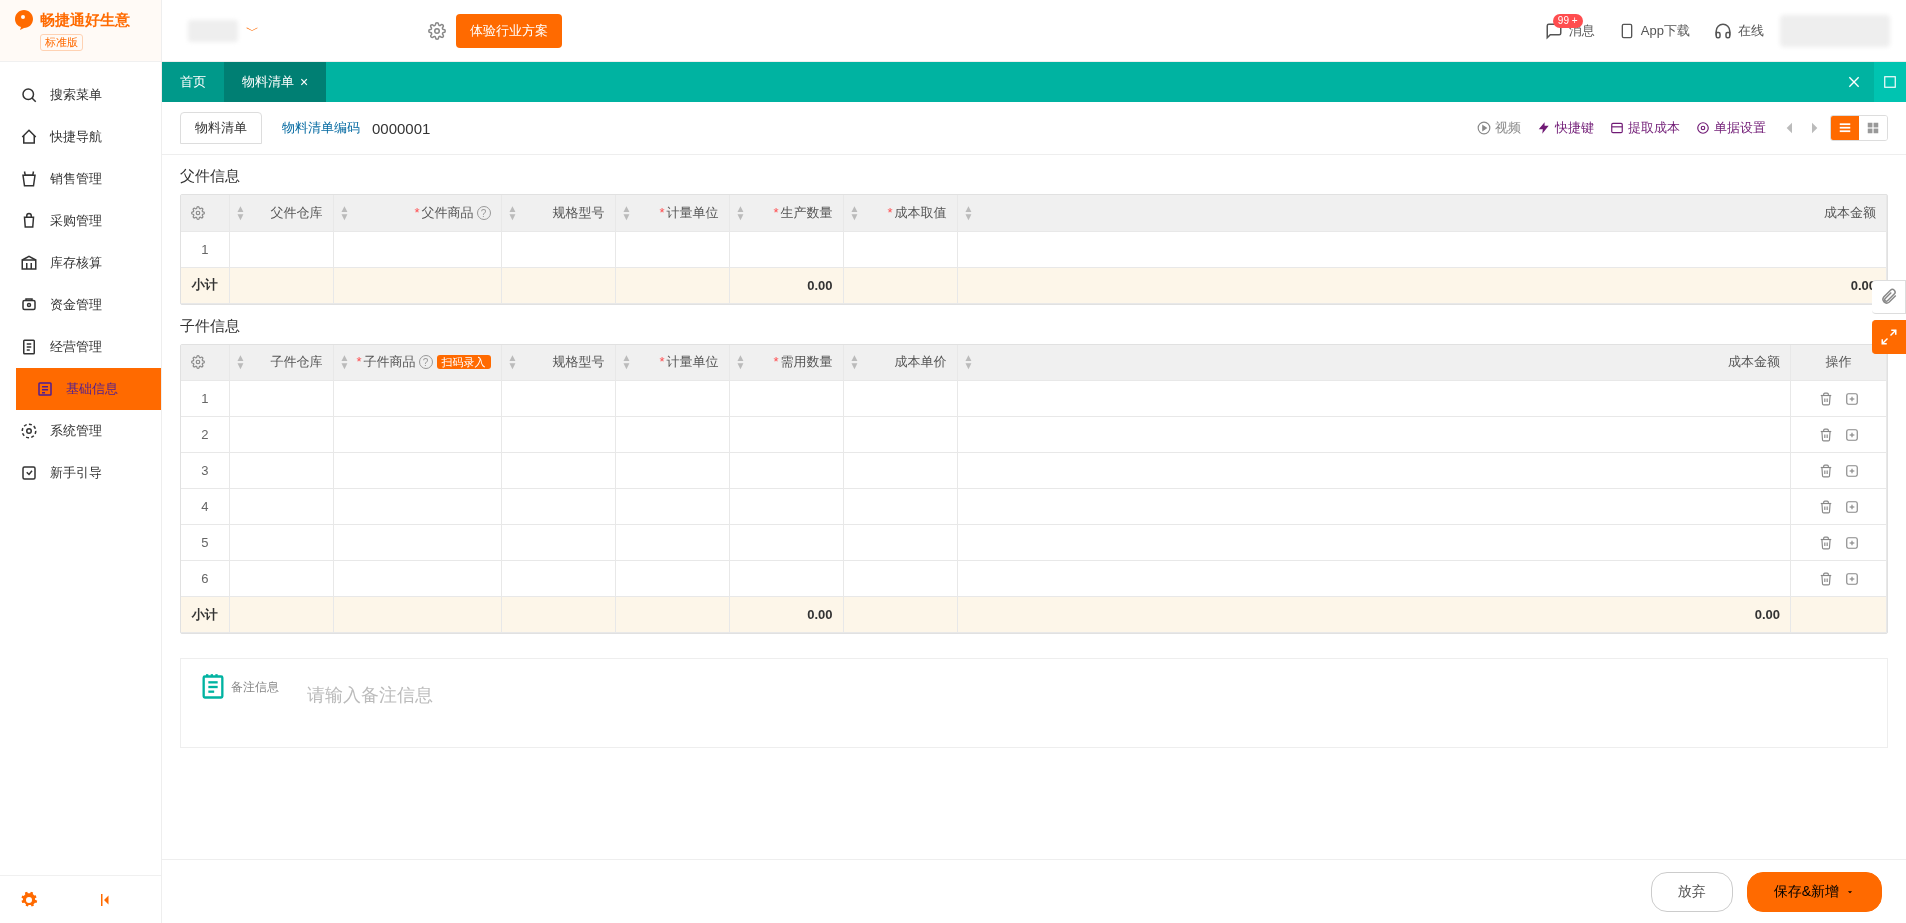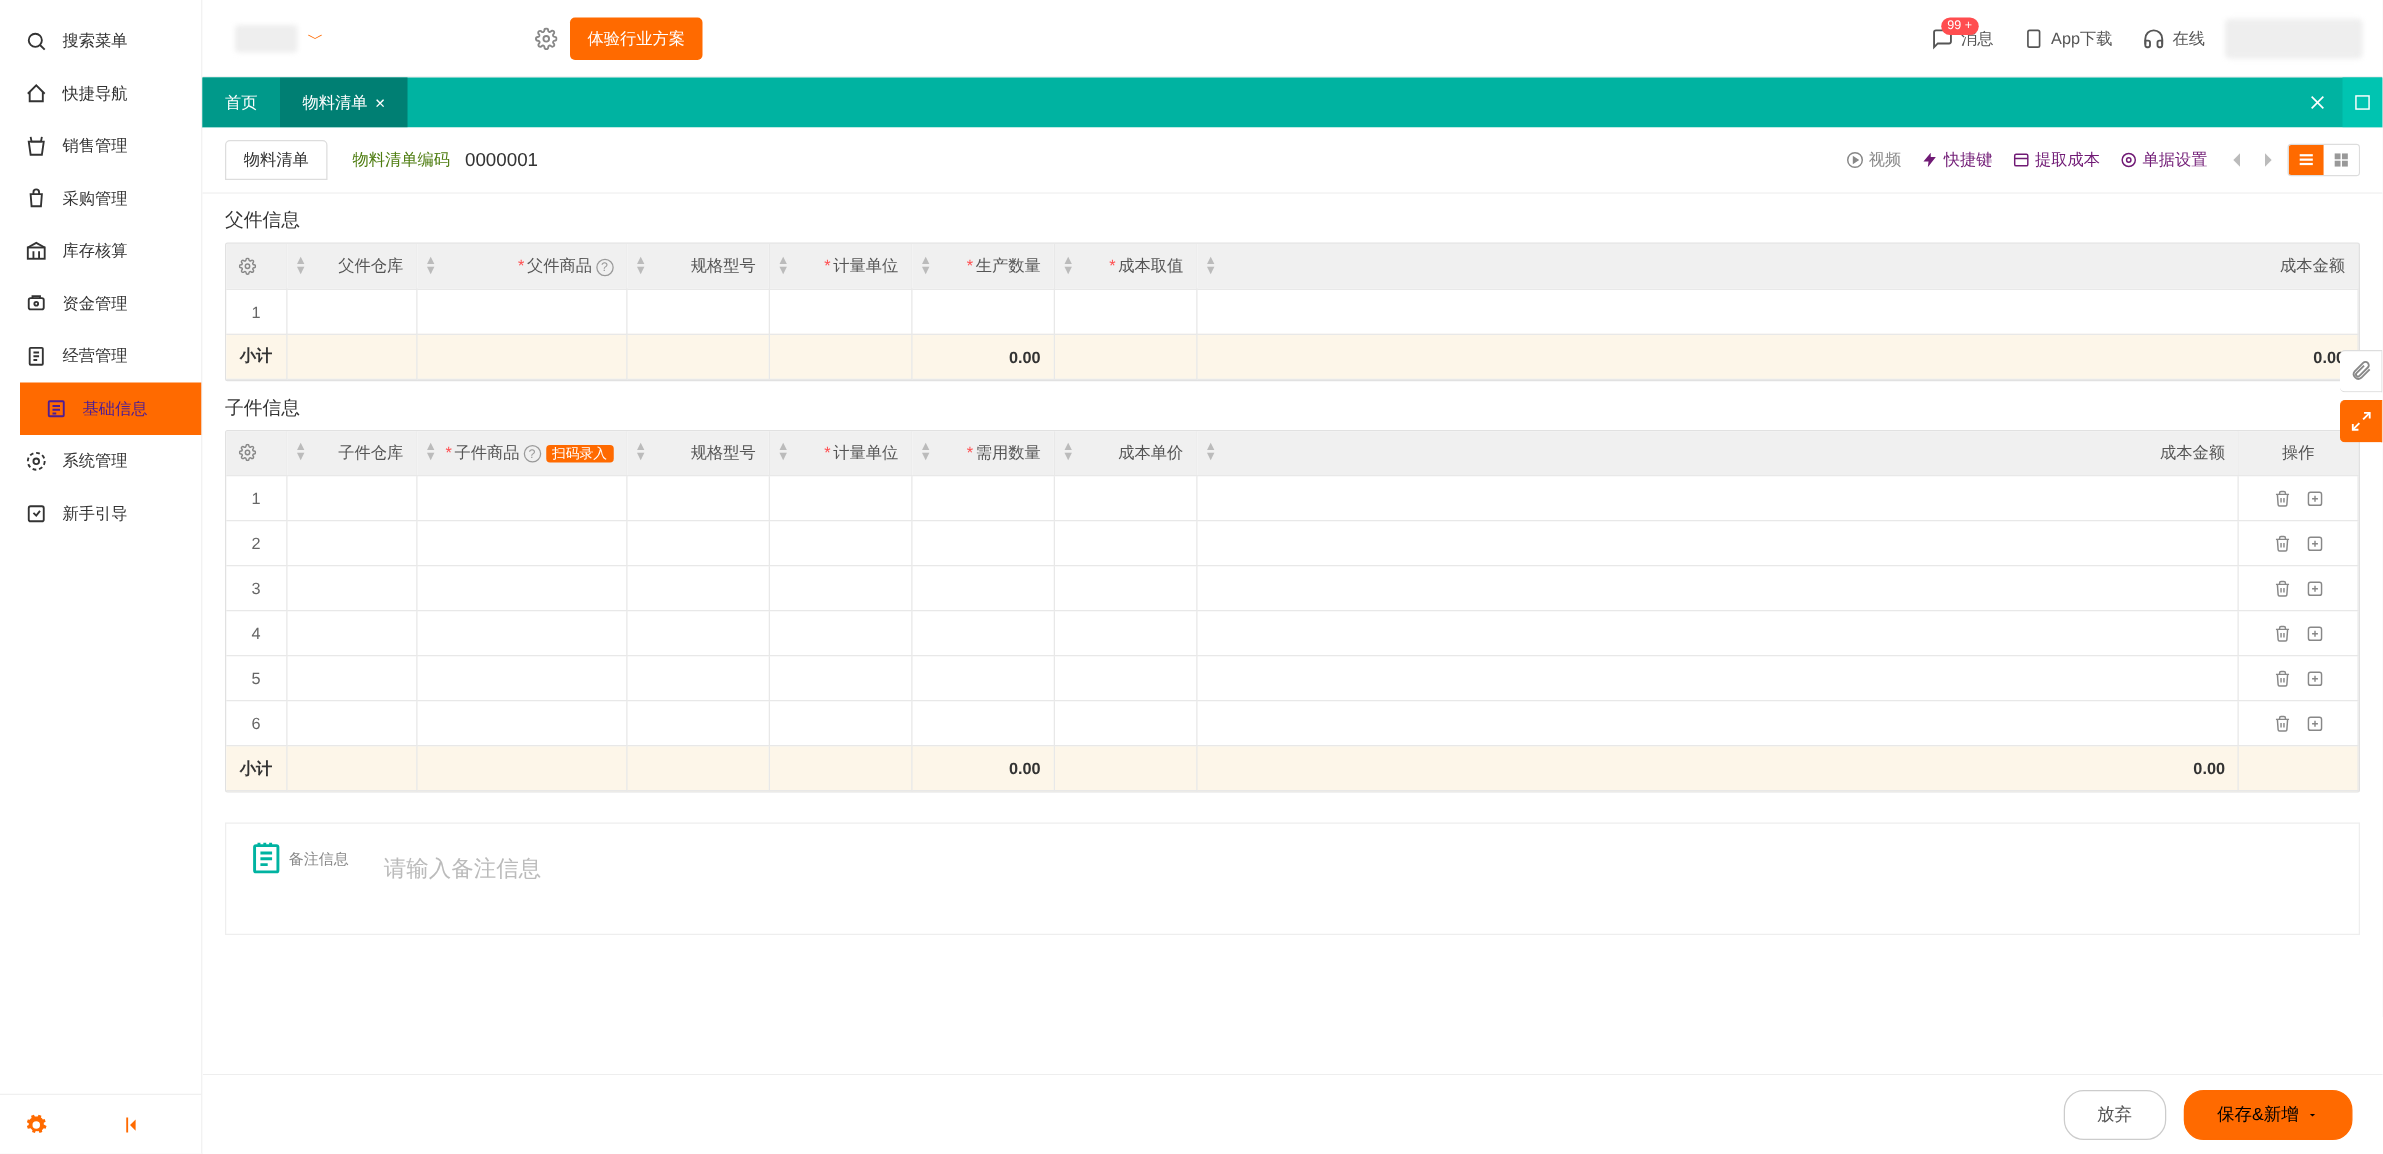--- a/index.html
+++ b/index.html
@@ -40,21 +40,21 @@
 .tab.home { background: #00998a; }
 .tab.active { background: #007f73; }
 .tab-close { font-size: 14px; cursor: pointer; }
 .tabs-spacer { flex: 1; }
 .tabs-close-all { width: 40px; display: flex; align-items: center; justify-content: center; cursor: pointer; }
 .tabs-extra { width: 32px; background: #00c4b1; display: flex; align-items: center; justify-content: center; cursor: pointer; }
 
 
 .sub-header { background: #fff; padding: 10px 18px; display: flex; align-items: center; border-bottom: 1px solid #eee; }
 .sub-tab { padding: 6px 14px; border: 1px solid #ddd; border-radius: 4px 4px 0 0; font-size: 13px; color: #333; margin-right: 20px; }
-.sub-meta-label { color: #4d7c0f; margin-right: 12px; }
+.sub-meta-label { color: #0369a1; margin-right: 12px; }
 .sub-meta-value { color: #333; font-size: 15px; }
 .sub-spacer { flex: 1; }
 .sub-link { display: flex; align-items: center; gap: 4px; margin-left: 16px; cursor: pointer; font-size: 13px; }
 .sub-link.gray { color: #888; }
 .sub-link.orange { color: #701a75; }
 .sub-icons { display: flex; align-items: center; gap: 8px; margin-left: 16px; }
 .chev { width: 16px; height: 16px; color: #bbb; cursor: pointer; }
 .view-toggle { display: flex; border: 1px solid #ddd; border-radius: 3px; overflow: hidden; }
 .vt-btn { width: 28px; height: 24px; display: flex; align-items: center; justify-content: center; cursor: pointer; background: #fff; color: #999; }
 .vt-btn.active { background: #ff6a00; color: #fff; }
@@ -97,20 +97,31 @@
 .fr-btn.orange { background: #ff6a00; color: #fff; border-color: #ff6a00; }
 
 svg { display: block; }
 </style>
 </head>
 <body>
 
 <div class="app">
 
   <div class="sidebar">
+    <div class="logo-area">
+      <div class="brand">
+        <span class="logo-mark">
+          <svg viewBox="0 0 24 24" fill="currentColor">
+              <path d="M12 2C7 2 3 6 3 11c0 4 2.5 7 6 8l-1 3 4-2c5 0 9-4 9-9S17 2 12 2zm-3 7a2 2 0 114 0 2 2 0 01-4 0z"></path>
+            </svg>
+        </span>
+        <span class="brand-text">畅捷通好生意</span>
+      </div>
+      <span class="brand-sub">标准版</span>
+    </div>
     <div class="menu" id="menu">
         <div class="menu-item">
           <span class="m-ico">
             <svg viewBox="0 0 24 24" fill="none" stroke="currentColor" stroke-width="2">
               <circle cx="11" cy="11" r="7"></circle>
               <line x1="21" y1="21" x2="16" y2="16"></line>
             </svg>
           </span>
           <span>搜索菜单</span>
         </div>

